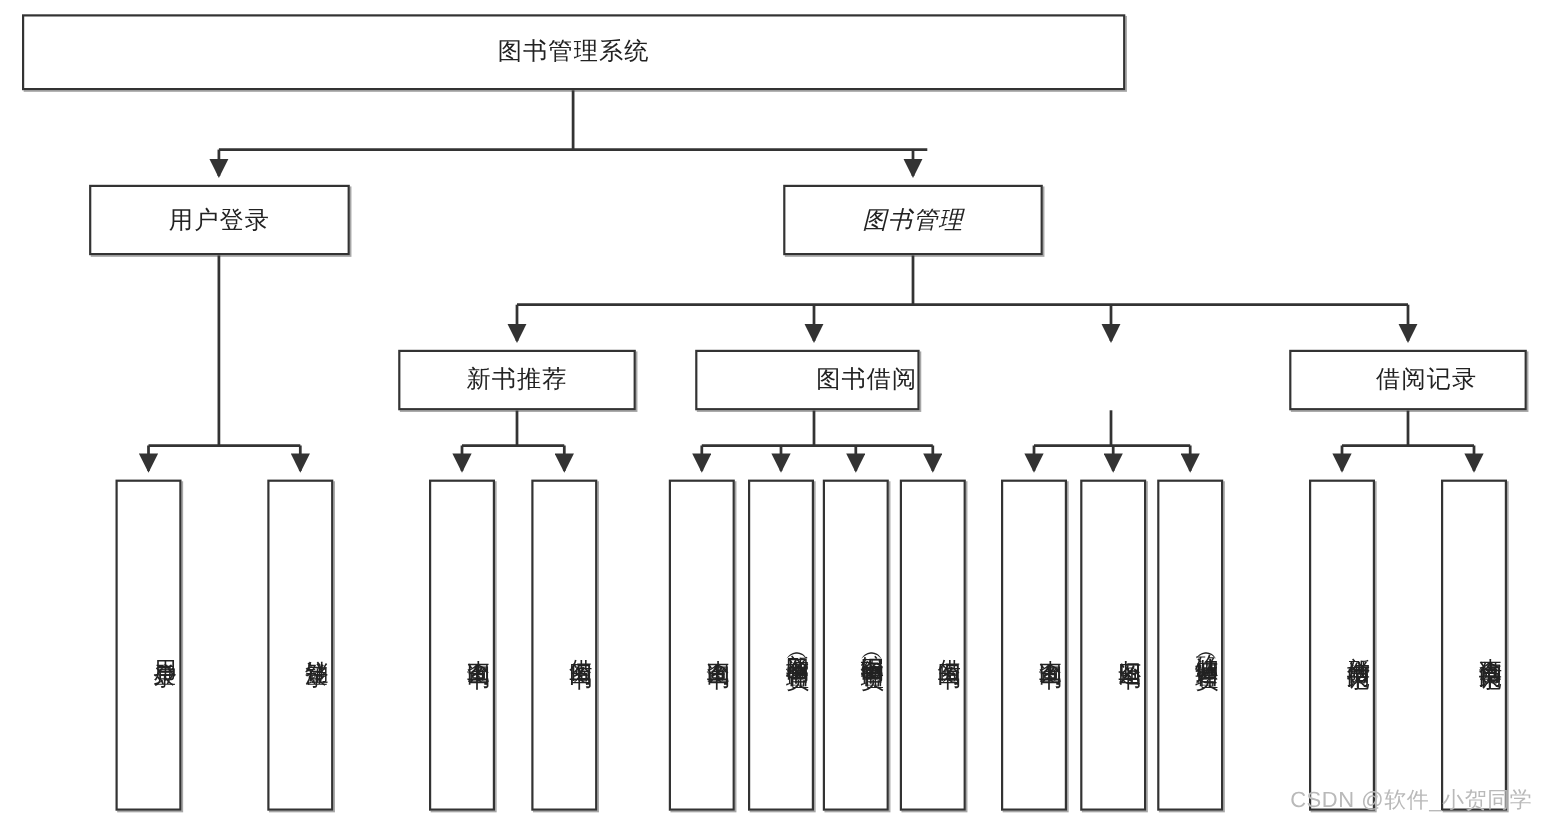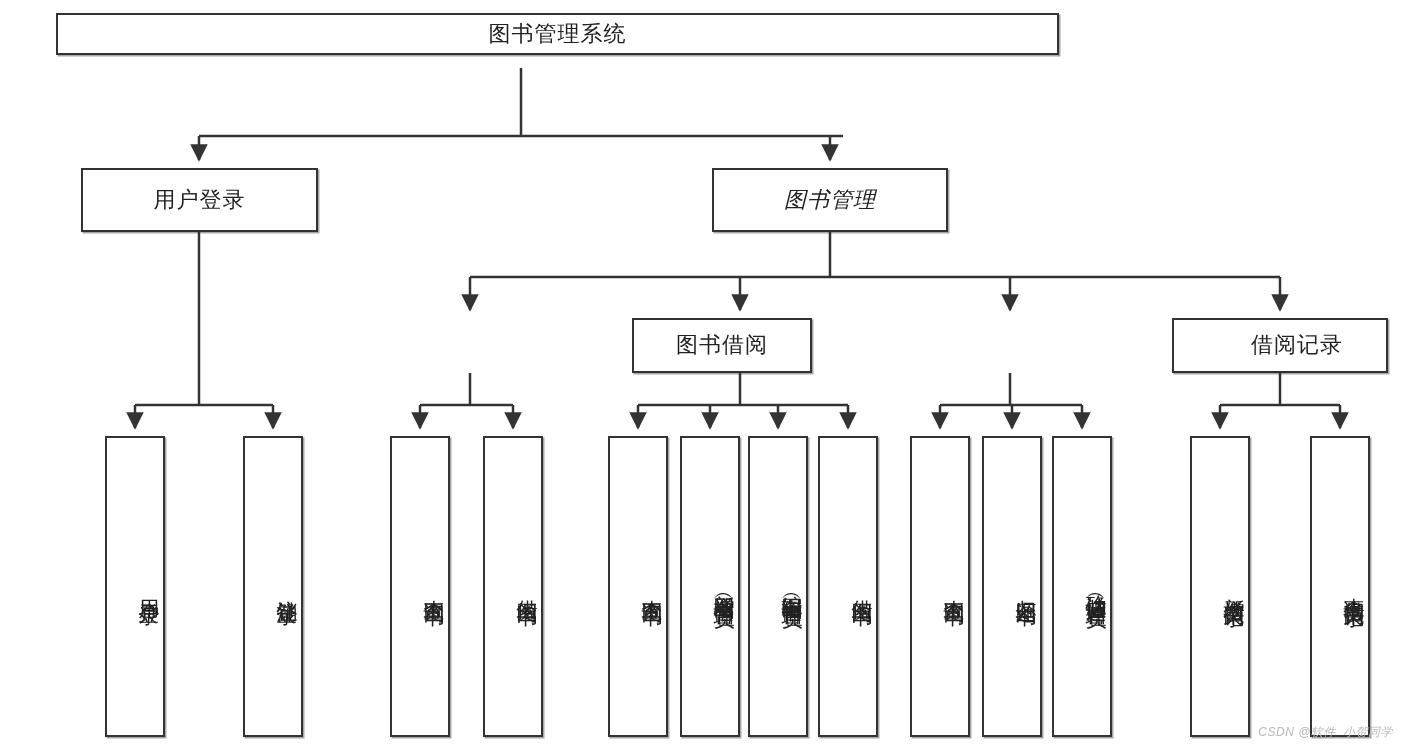--- a/index.html
+++ b/index.html
@@ -48,26 +48,25 @@
   }
   .node.vert .vtext{
     writing-mode:vertical-rl;
     text-orientation:upright;
     white-space:normal;
     text-align:left;
   }
   .watermark{
     position:absolute;
     right:12px;bottom:6px;
-    font-size:12px;
+    font-size:20px;
     color:#b9b9b9;
     letter-spacing:0.5px;
     white-space:nowrap;
     user-select:none;
-    font-style:italic;
   }
 </style>
 </head>
 <body>
 
 <div id="canvas">
 
   <svg class="edges" viewBox="0 0 1405 747">
     <defs>
       <marker id="arrow" viewBox="0 0 10 10" refX="9" refY="5" markerWidth="7" markerHeight="7" orient="auto-start-reverse">
@@ -111,32 +110,35 @@
       <path d="M 1012 405 L 1012 428" marker-end="url(#arrow)"></path>
       <path d="M 1082 405 L 1082 428" marker-end="url(#arrow)"></path>
 
       <path d="M 1280 373 L 1280 405"></path>
       <path d="M 1220 405 L 1340 405"></path>
       <path d="M 1220 405 L 1220 428" marker-end="url(#arrow)"></path>
       <path d="M 1340 405 L 1340 428" marker-end="url(#arrow)"></path>
     </g>
   </svg>
 
-  <div class="node horiz" style="left:20px;top:13px;width:1003px;height:42px;margin-left:36px;">
+  <div class="node horiz" style="left:20px;top:13px;width:1003px;height:69px;">
     <span>图书管理系统</span>
   </div>
 
   <div class="node horiz" style="left:81px;top:168px;width:237px;height:64px;">
     <span>用户登录</span>
   </div>
   <div class="node horiz" style="left:712px;top:168px;width:236px;height:64px;font-style:italic;">
     <span>图书管理</span>
   </div>
 
-  <div class="node horiz" style="left:632px;top:318px;width:180px;height:55px;">
+  <div class="node horiz" style="left:362px;top:318px;width:216px;height:55px;">
+    <span>新书推荐</span>
+  </div>
+  <div class="node horiz" style="left:632px;top:318px;width:204px;height:55px;justify-content:flex-end;">
     <span>图书借阅</span>
   </div>
   <div class="node horiz" style="left:1172px;top:318px;width:216px;height:55px;padding-left:34px;">
     <span>借阅记录</span>
   </div>
 
   <div class="node vert" style="left:105px;top:436px;width:60px;height:301px;">
     <span class="vtext">用户登录</span>
   </div>
   <div class="node vert" style="left:243px;top:436px;width:60px;height:301px;">

